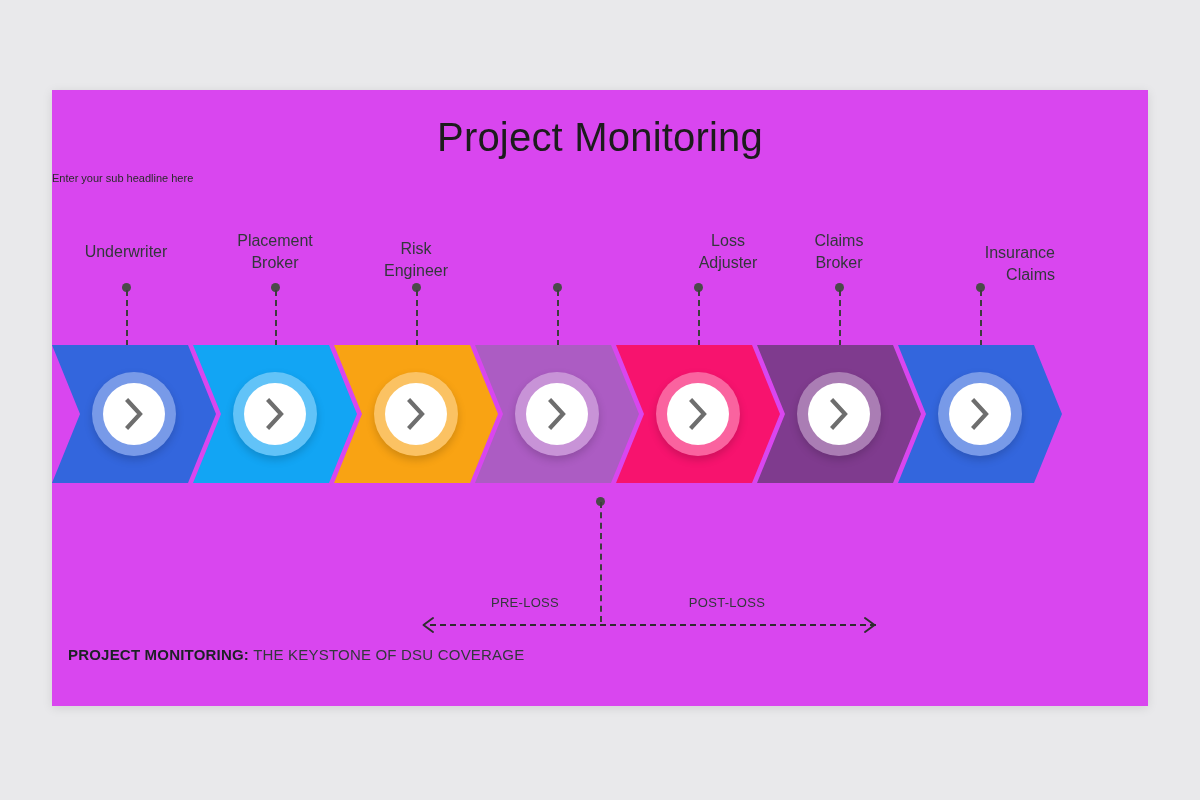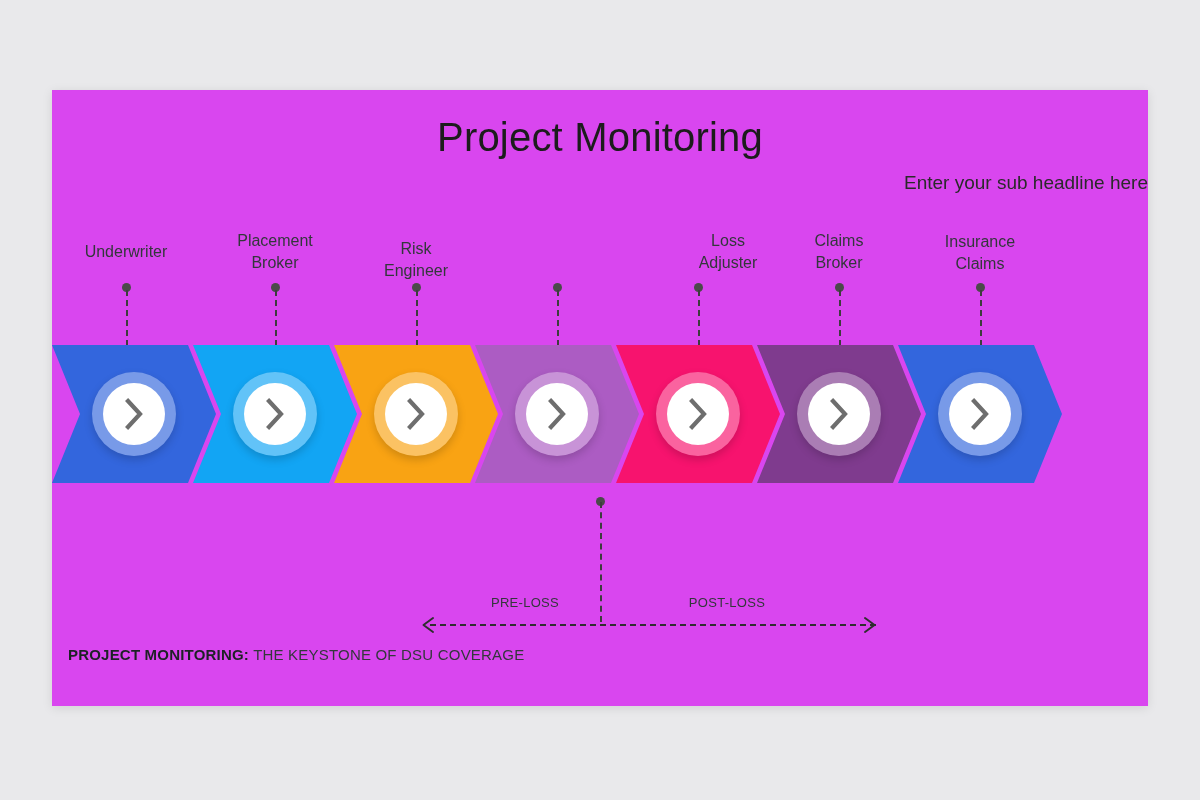--- a/index.html
+++ b/index.html
@@ -19,22 +19,22 @@
 
   
   #page-title {
     position:absolute; left:0; top:25px; width:100%;
     text-align:center;
     font-size:40px; font-weight:400; color:#1c1c1c;
     letter-spacing:0.2px;
   }
   #page-subtitle {
     position:absolute; left:0; top:82px; width:100%;
-    text-align:right;
-    font-size:19px; font-weight:400; color:#2a2a2a;
+    text-align:left;
+    font-size:11px; font-weight:400; color:#2a2a2a;
   }
 
   
   #step-labels { position:absolute; left:0; top:140px; width:100%; height:60px; }
   .step-label {
     position:absolute; width:150px; margin-left:-75px;
     text-align:center; line-height:22px;
     font-size:16px; color:#33373b; font-weight:400;
   }
   .step-label.is-bold { font-weight:700; color:#1d2125; }
@@ -124,21 +124,21 @@
         <div>Engineer</div>
       </div>
       <div class="step-label" style="left: 676px; top: 0px;">
         <div>Loss</div>
         <div>Adjuster</div>
       </div>
       <div class="step-label" style="left: 787px; top: 0px;">
         <div>Claims</div>
         <div>Broker</div>
       </div>
-      <div class="step-label" style="left: 928px; top: 1px;">
+      <div class="step-label" style="left: 928px; top: 12px; text-align: right;">
         <div>Insurance</div>
         <div>Claims</div>
       </div>
     </div>
 
   <div id="chevron-band">
       <div class="chevron is-first" style="left: 0px; width: 164px; z-index: 10; background: rgb(51, 102, 221);">
         <div class="badge">
           <div class="badge-inner">
             <svg width="26" height="34" viewBox="0 0 26 34">

